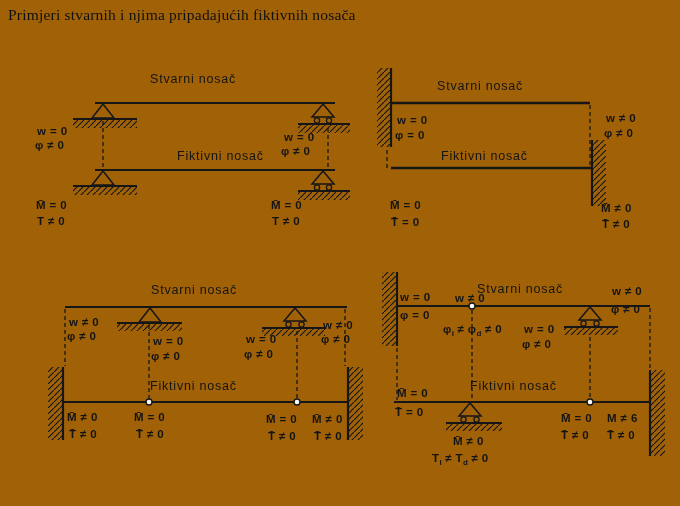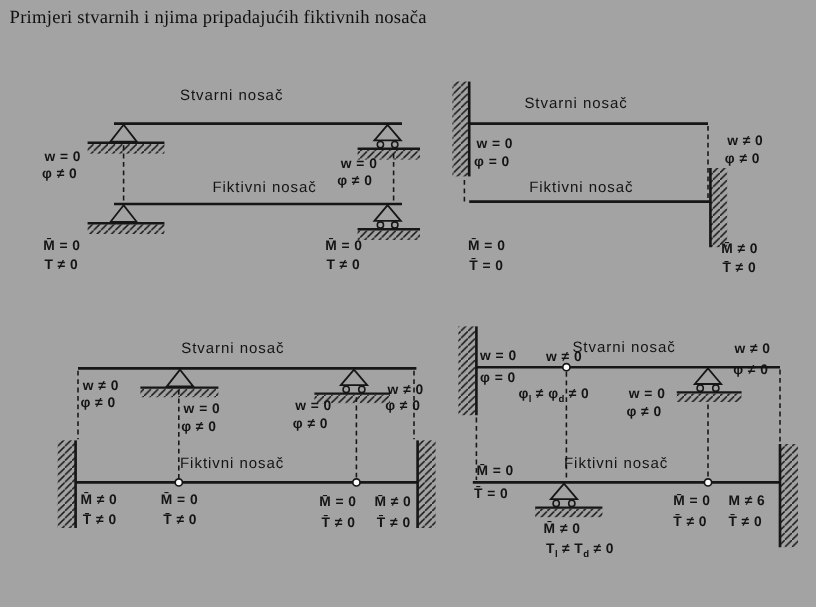--- a/index.html
+++ b/index.html
@@ -1,16 +1,16 @@
 <!DOCTYPE html>
 <html><head>
 <meta charset="utf-8">
 <style>
   html,body{margin:0;padding:0;background:#ffffff;}
-  .page{position:relative;width:680px;height:506px;background:#a3a3a3;overflow:hidden;
+  .page{position:relative;width:680px;height:506px;background:#a16207;overflow:hidden;
         font-family:"Liberation Sans","DejaVu Sans",sans-serif;color:#141414;}
   .doc-title{position:absolute;left:8px;top:6px;
         font-family:"Liberation Serif","DejaVu Serif",serif;
         font-size:15.5px;color:#101010;letter-spacing:0.2px;white-space:nowrap;}
   svg.shapes{position:absolute;left:0;top:0;}
   .lab{position:absolute;font-weight:bold;font-size:11.5px;line-height:1.15;
        letter-spacing:0.4px;white-space:nowrap;color:#141414;}
   .dt{position:absolute;font-weight:normal;font-size:12.5px;letter-spacing:0.8px;
       white-space:nowrap;color:#141414;}
   .lab sub{font-size:8px;vertical-align:-3px;letter-spacing:0;}
@@ -183,27 +183,27 @@
   <div class="lab" style="left:266px;top:413px">M̄ = 0</div>
   <div class="lab" style="left:268px;top:430px">T̄ ≠ 0</div>
   <div class="lab" style="left:312px;top:413px">M̄ ≠ 0</div>
   <div class="lab" style="left:314px;top:430px">T̄ ≠ 0</div>
 
   <div class="dt" style="left:477px;top:282px">Stvarni nosač</div>
   <div class="dt" style="left:470px;top:379px">Fiktivni nosač</div>
   <div class="lab" style="left:400px;top:291px">w = 0</div>
   <div class="lab" style="left:400px;top:309px">φ = 0</div>
   <div class="lab" style="left:455px;top:292px">w ≠ 0</div>
-  <div class="lab" style="left:432px;top:323px"><span>φ</span><sub>l</sub><span> ≠ </span><span>φ</span><sub>d</sub><span> ≠ 0</span></div>
+  <div class="lab" style="left:443px;top:323px"><span>φ</span><sub>l</sub><span> ≠ </span><span>φ</span><sub>d</sub><span> ≠ 0</span></div>
   <div class="lab" style="left:524px;top:323px">w = 0</div>
   <div class="lab" style="left:522px;top:338px">φ ≠ 0</div>
   <div class="lab" style="left:612px;top:285px">w ≠ 0</div>
   <div class="lab" style="left:611px;top:303px">φ ≠ 0</div>
   <div class="lab" style="left:397px;top:387px">M̄ = 0</div>
   <div class="lab" style="left:395px;top:406px">T̄ = 0</div>
   <div class="lab" style="left:453px;top:435px">M̄ ≠ 0</div>
-  <div class="lab" style="left:455px;top:452px"><span>T</span><sub>l</sub><span> ≠ </span><span>T</span><sub>d</sub><span> ≠ 0</span></div>
+  <div class="lab" style="left:432px;top:452px"><span>T</span><sub>l</sub><span> ≠ </span><span>T</span><sub>d</sub><span> ≠ 0</span></div>
   <div class="lab" style="left:561px;top:412px">M̄ = 0</div>
   <div class="lab" style="left:561px;top:429px">T̄ ≠ 0</div>
   <div class="lab" style="left:607px;top:412px">M ≠ 6</div>
   <div class="lab" style="left:607px;top:429px">T̄ ≠ 0</div>
 
 </div>
 
 </body></html>

